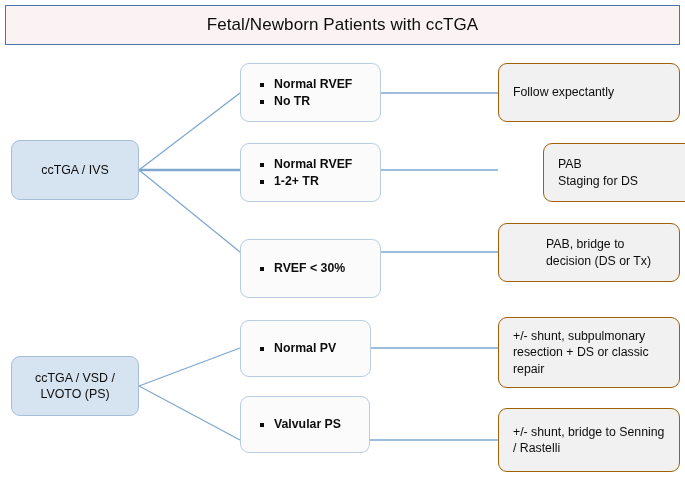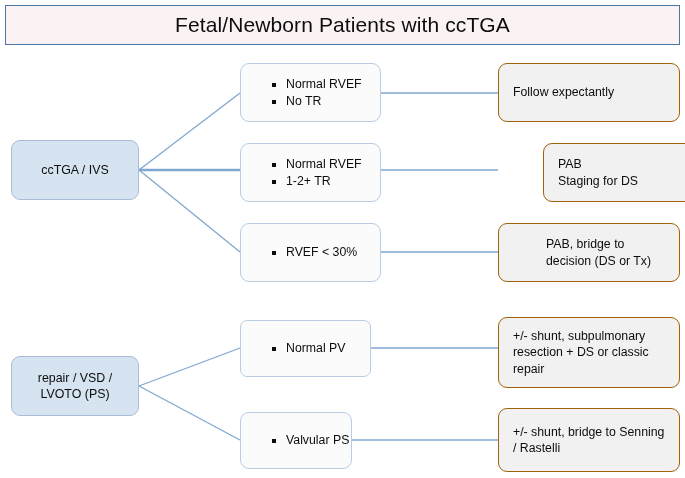--- a/index.html
+++ b/index.html
@@ -38,21 +38,21 @@
     width: 675px;
     height: 40px;
     box-sizing: border-box;
     background: #fbf3f3;
     border: 1.6px solid #4a76a8;
     display: flex;
     align-items: center;
     justify-content: center;
   }
   .title-text {
-    font-size: 21px;
+    font-size: 17px;
     letter-spacing: 0.1px;
     color: #0d0d0d;
   }
 
   
   .node {
     position: absolute;
     box-sizing: border-box;
     border-radius: 9px;
     display: flex;
@@ -81,23 +81,24 @@
     padding-left: 14px;
     padding-right: 10px;
   }
   .node-grey .node-text {
     font-size: 12.3px;
     line-height: 16.5px;
   }
 
   
   ul.bullets {
-    margin: 16px;
+    margin: 4px;
     padding: 0;
     list-style: none;
+    font-weight: bold;
   }
   ul.bullets li {
     font-size: 12.3px;
     line-height: 17px;
     position: relative;
     padding-left: 15px;
     white-space: nowrap;
   }
   ul.bullets li::before {
     content: "";
@@ -139,51 +140,51 @@
 
     <line x1="371" y1="348" x2="498" y2="348" stroke="#7fa8cf" stroke-width="1.4"></line>
     <line x1="351" y1="440" x2="498" y2="440" stroke="#7fa8cf" stroke-width="1.4"></line>
   </svg>
 
   <div class="node node-blue" style="left:11px; top:140px; width:128px; height:60px;">
     <span class="node-text">ccTGA / IVS</span>
   </div>
 
   <div class="node node-blue" style="left:11px; top:356px; width:128px; height:60px;">
-    <span class="node-text">repair / VSD /</span>
+    <span class="node-text">ccTGA / VSD /</span>
     <span class="node-text">LVOTO (PS)</span>
   </div>
 
   <div class="node node-white" style="left:240px; top:63px; width:141px; height:59px;">
     <ul class="bullets">
       <li>Normal RVEF</li>
       <li>No TR</li>
     </ul>
   </div>
 
   <div class="node node-white" style="left:240px; top:143px; width:141px; height:59px;">
     <ul class="bullets">
       <li>Normal RVEF</li>
       <li>1-2+ TR</li>
     </ul>
   </div>
 
-  <div class="node node-white" style="left:240px; top:223px; width:141px; height:59px;">
+  <div class="node node-white" style="left:240px; top:239px; width:141px; height:59px;">
     <ul class="bullets">
       <li>RVEF &lt; 30%</li>
     </ul>
   </div>
 
-  <div class="node node-white" style="left:240px; top:320px; width:131px; height:57px;border-radius:7px;">
+  <div class="node node-white" style="left:240px; top:320px; width:131px; height:57px;">
     <ul class="bullets">
       <li>Normal PV</li>
     </ul>
   </div>
 
-  <div class="node node-white" style="left:240px; top:412px; width:112px; height:57px;">
+  <div class="node node-white" style="left:240px; top:396px; width:130px; height:57px;">
     <ul class="bullets">
       <li>Valvular PS</li>
     </ul>
   </div>
 
   <div class="node node-grey" style="left:498px; top:63px; width:182px; height:59px;">
     <div class="plain-lines">
       <div class="node-text">Follow expectantly</div>
     </div>
   </div>

